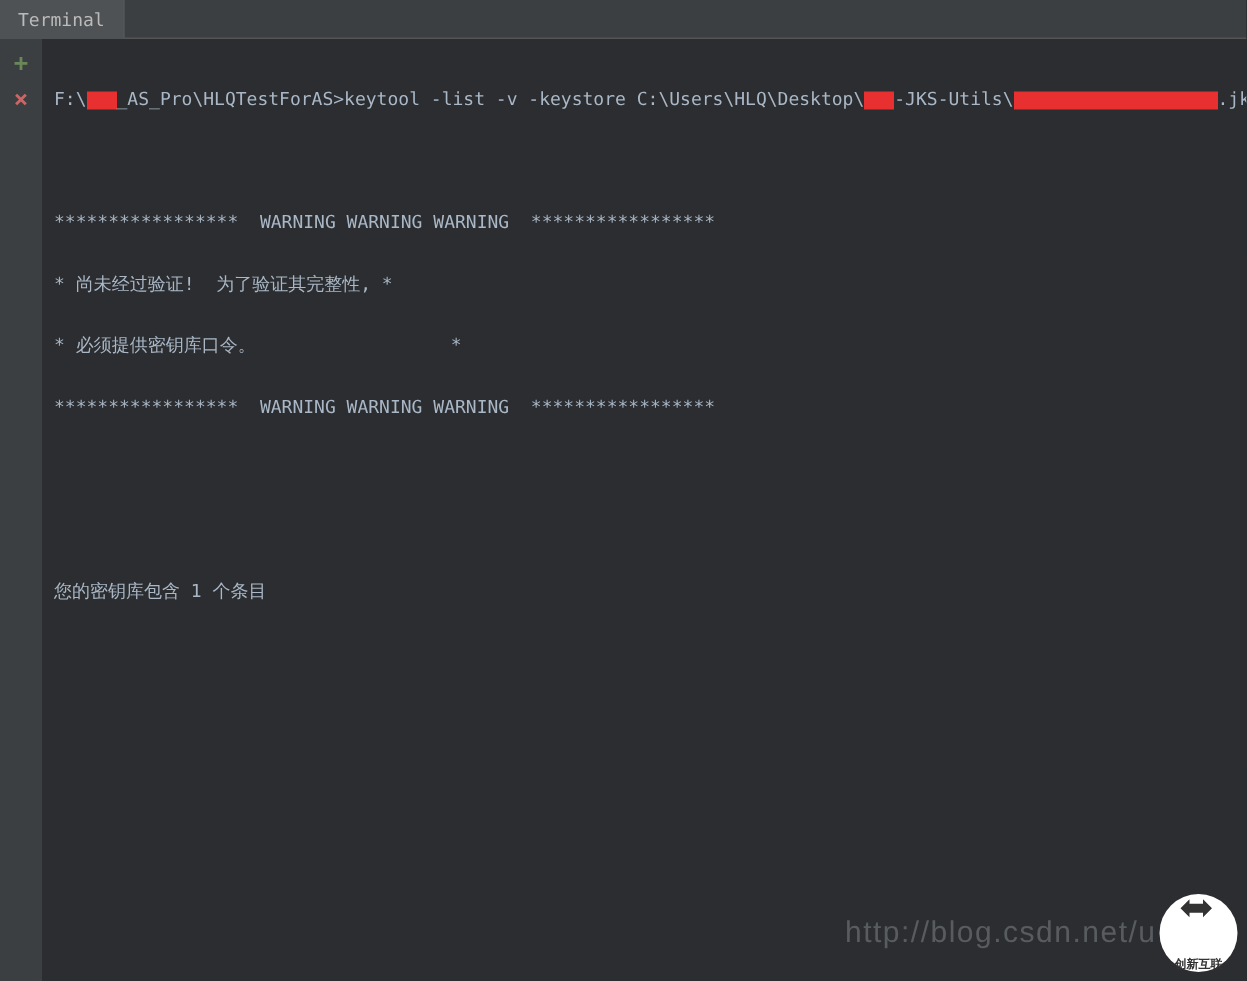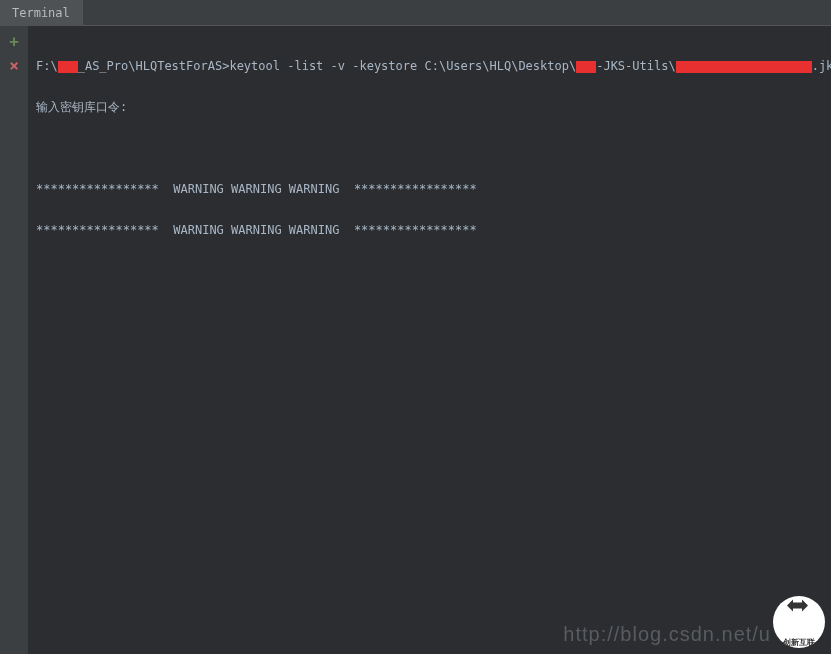--- a/index.html
+++ b/index.html
@@ -61,21 +61,21 @@
   .line { height: 21px; }
   .redact {
     background: #e83030;
     display: inline-block;
     height: 12px;
     vertical-align: middle;
   }
   .watermark {
     position: absolute;
     right: 60px;
-    bottom: 8px;
+    bottom: 20px;
     color: #6b6f73;
     font-size: 20px;
     font-family: Arial, sans-serif;
     letter-spacing: 1px;
     opacity: 0.7;
   }
   .logo {
     position: absolute;
     right: 6px;
     bottom: 6px;
@@ -98,26 +98,28 @@
   <div class="tab">Terminal</div>
 </div>
 
 <div class="side-gutter">
   <div class="gutter-icon plus">+</div>
   <div class="gutter-icon close">×</div>
 </div>
 
 <div class="terminal">
 <div class="line"><span>F:\</span><span class="redact" style="width:20px"></span><span>_AS_Pro\HLQTestForAS&gt;keytool -list -v -keystore C:\Users\HLQ\Desktop\</span><span class="redact" style="width:20px"></span><span>-JKS-Utils\</span><span class="redact" style="width:136px"></span><span>.jks</span></div>
-<div class="line">输入密钥库口令:</div>
 <div class="line"></div>
 <div class="line">*****************  WARNING WARNING WARNING  *****************</div>
+<div class="line">* 尚未经过验证!  为了验证其完整性, *</div>
+<div class="line">* 必须提供密钥库口令。                  *</div>
 <div class="line">*****************  WARNING WARNING WARNING  *****************</div>
 <div class="line"></div>
 <div class="line"></div>
+<div class="line">您的密钥库包含 1 个条目</div>
 <div class="line"></div>
 
 
 
 
 
 
 
 
 

